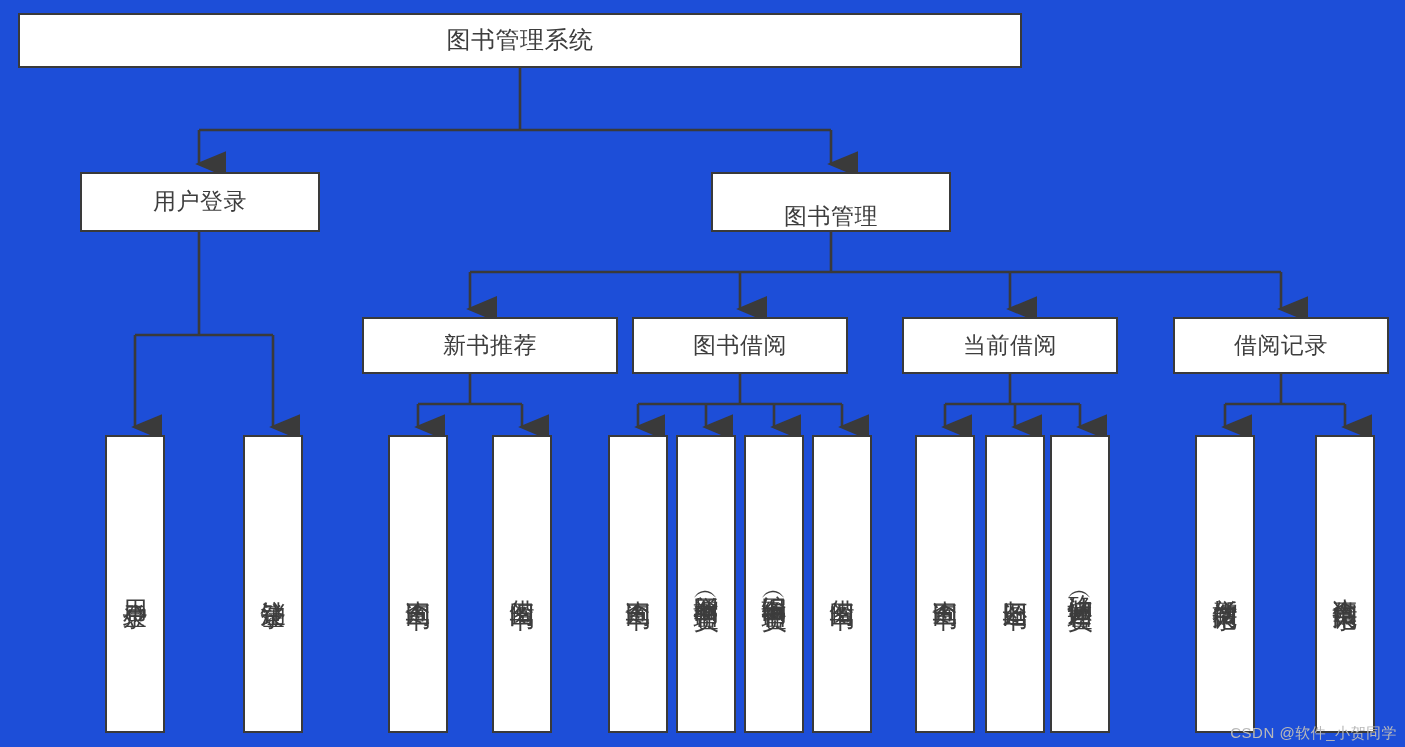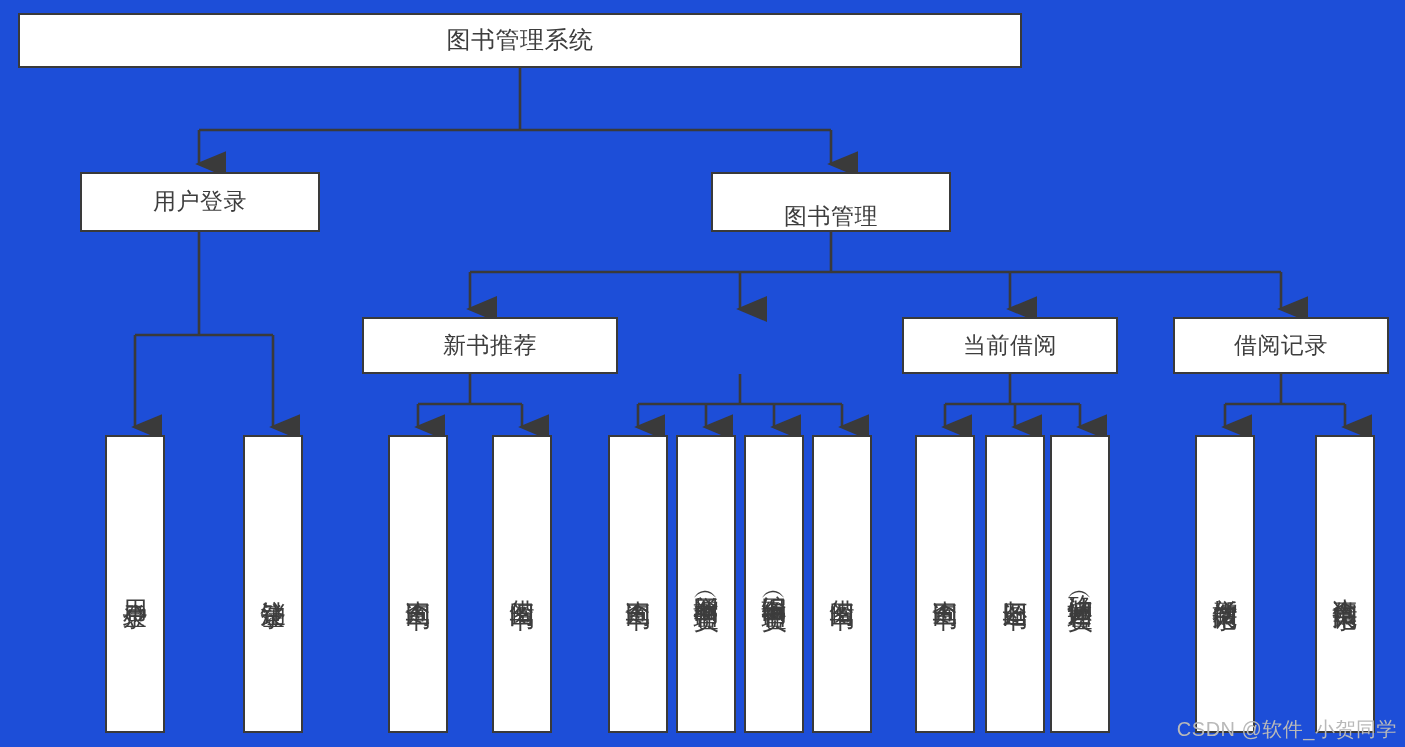--- a/index.html
+++ b/index.html
@@ -60,21 +60,21 @@
     text-orientation: upright;
     font-size: 25px;
     line-height: 1.08;
     letter-spacing: 2px;
     white-space: nowrap;
   }
   .watermark {
     position: absolute;
     right: 8px;
     bottom: 4px;
-    font-size: 20px;
+    font-size: 15px;
     color: #b9b9b9;
     white-space: nowrap;
     letter-spacing: 0.5px;
   }
 </style>
 </head>
 <body>
 
 <div id="canvas">
 
@@ -136,20 +136,23 @@
   <div class="node h" style="left:80px; top:172px; width:240px; height:60px;">
     <span class="label">用户登录</span>
   </div>
   <div class="node h" style="left:711px; top:172px; width:240px; height:60px;align-items:flex-end;">
     <span class="label">图书管理</span>
   </div>
 
   <div class="node h" style="left:362px; top:317px; width:256px; height:57px;">
     <span class="label">新书推荐</span>
   </div>
+  <div class="node h" style="left:632px; top:317px; width:216px; height:57px;">
+    <span class="label">图书借阅</span>
+  </div>
   <div class="node h" style="left:902px; top:317px; width:216px; height:57px;">
     <span class="label">当前借阅</span>
   </div>
   <div class="node h" style="left:1173px; top:317px; width:216px; height:57px;">
     <span class="label">借阅记录</span>
   </div>
 
   <div class="node v" style="left:105px; top:435px; width:60px; height:298px;">
     <span class="label">用户登录</span>
   </div>

